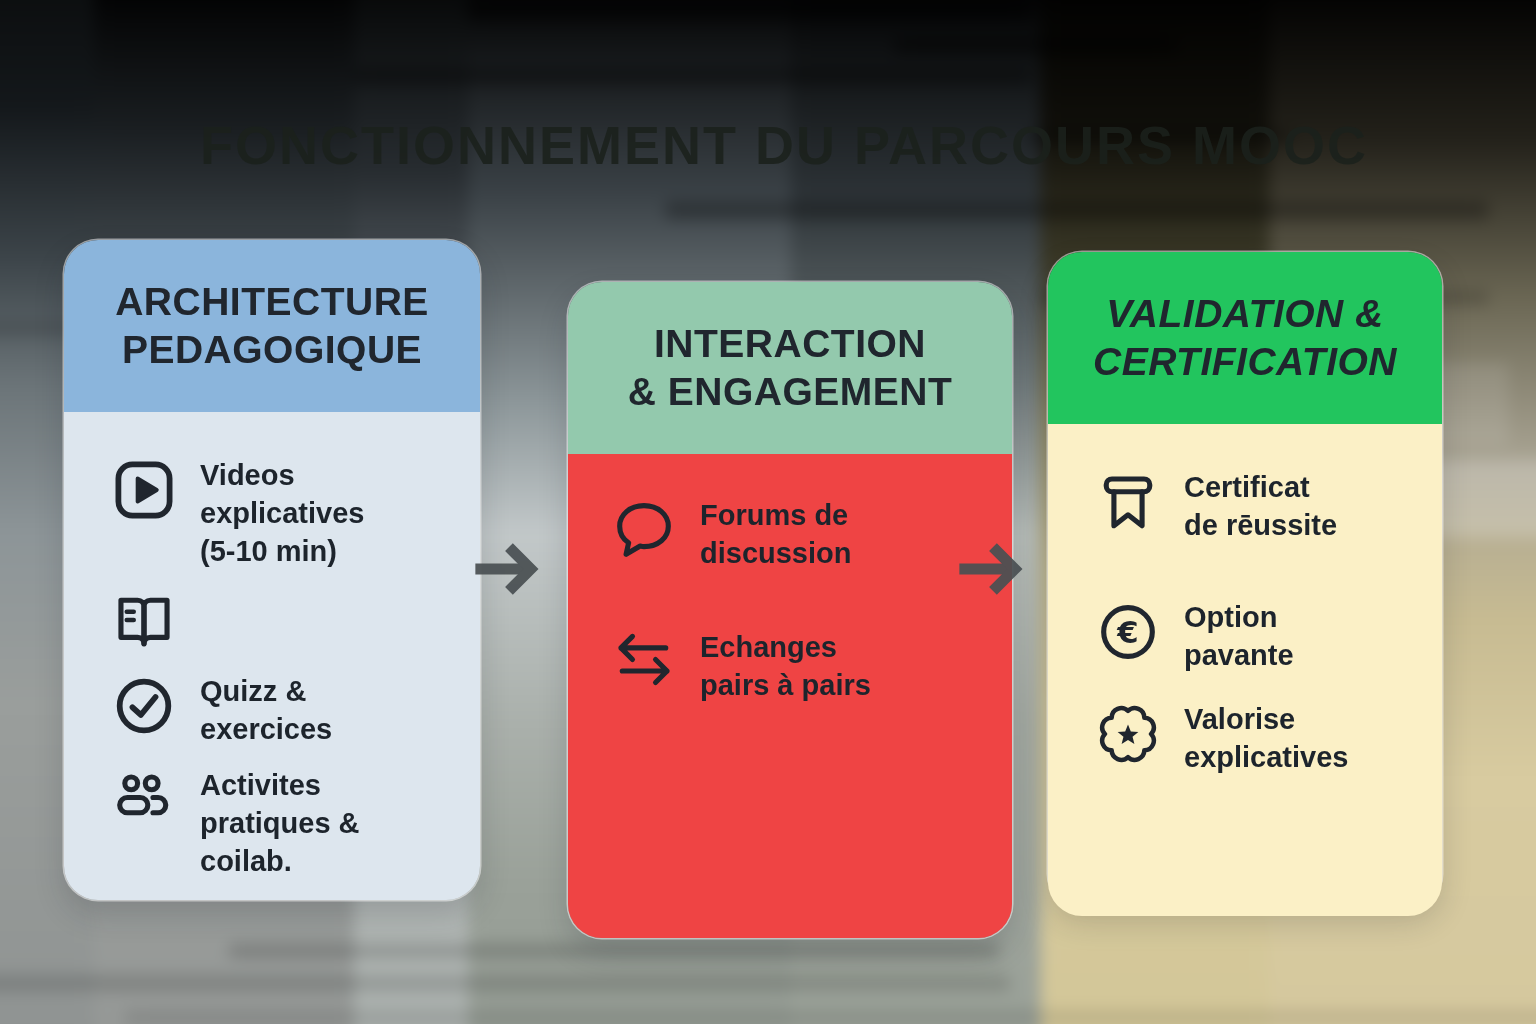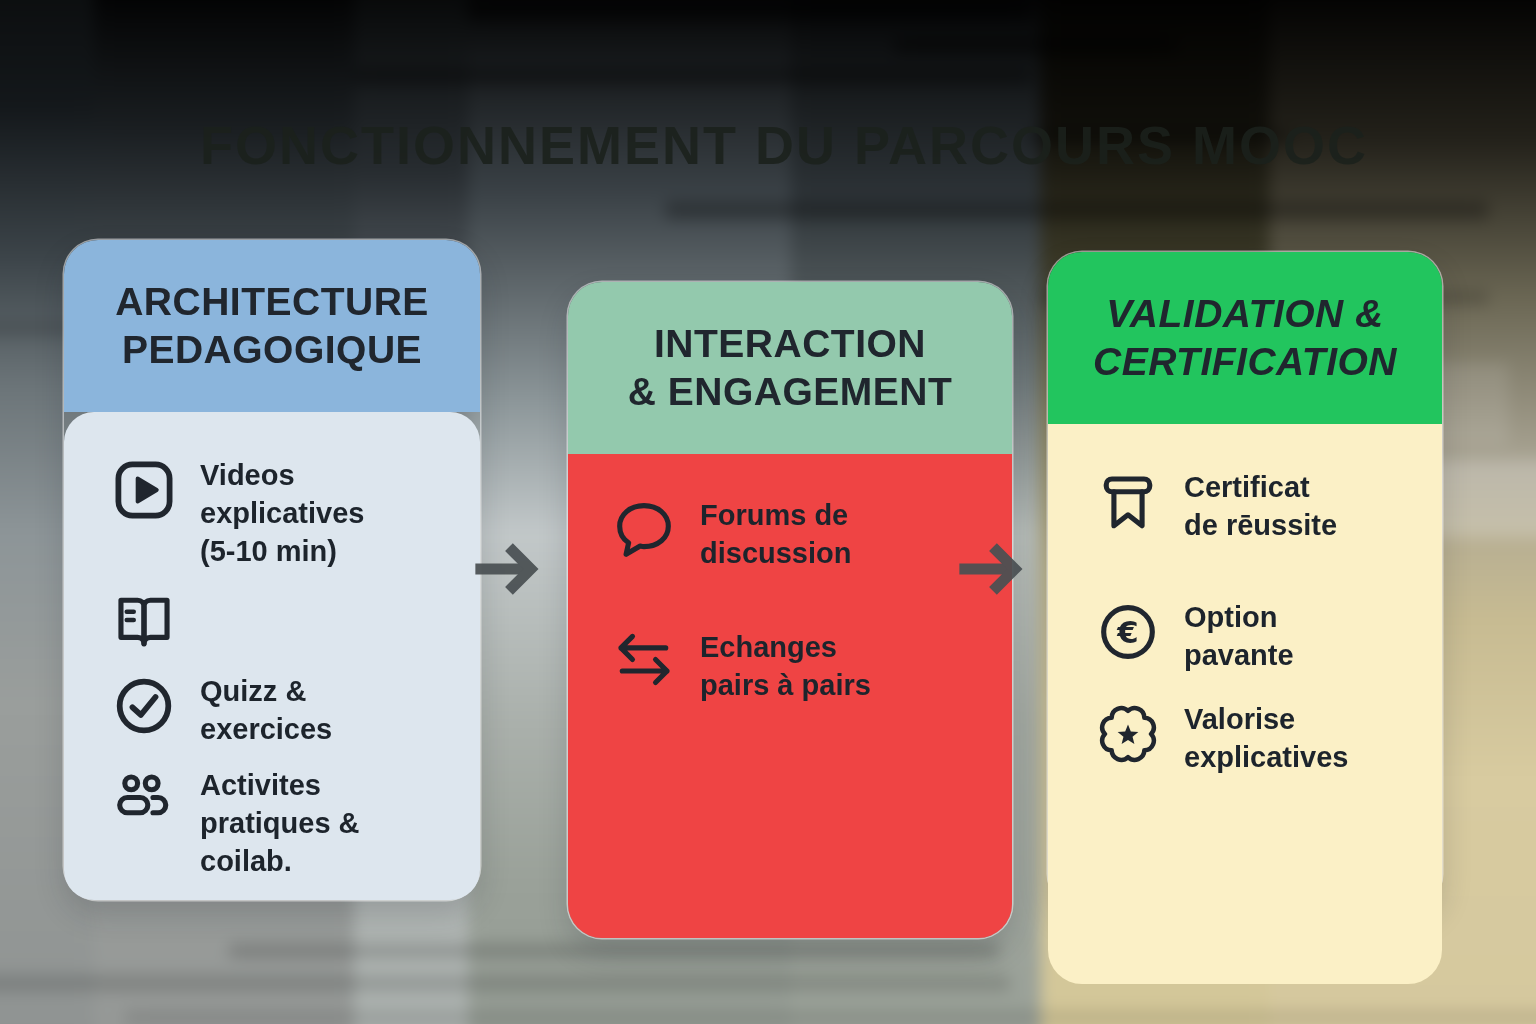--- a/index.html
+++ b/index.html
@@ -44,23 +44,23 @@
   .card-3{left:1048px;top:252px;width:394px;height:656px;}
   .card-header{height:172px;border-radius:34px 34px 0 0;display:flex;
                align-items:center;justify-content:center;text-align:center;
                font-size:39px;line-height:48px;font-weight:800;letter-spacing:.5px;
                color:#20262e;white-space:pre-line;}
   .card-1 .card-header{background:#8bb5dc;}
   .card-2 .card-header{background:#93c9ad;}
   .card-3 .card-header{background:#22c55e;font-style:italic;}
   .card-body{border-radius:0 0 34px 34px;box-sizing:border-box;
              display:flex;flex-direction:column;}
-  .card-1 .card-body{background:#dde6ee;height:488px;padding:44px 24px 24px 48px;gap:18px;border-radius:30px;}
+  .card-1 .card-body{background:#dde6ee;height:488px;padding:44px 24px 24px 48px;gap:18px;}
   .card-2 .card-body{background:#ef4444;height:484px;padding:42px 24px 24px 44px;gap:56px;}
-  .card-3 .card-body{background:#fbf0c6;height:560px;padding:44px 24px 24px 48px;gap:26px;}
+  .card-3 .card-body{background:#fbf0c6;height:492px;padding:44px 24px 24px 48px;gap:26px;}
   .card-3 .item:nth-child(2){margin-top:28px;}
 
   .item{display:flex;align-items:flex-start;gap:24px;}
   .icon{width:64px;height:64px;flex:0 0 64px;color:#20262e;margin-top:2px;}
   .icon svg{width:100%;height:100%;display:block;}
   .label{font-size:29px;line-height:38px;font-weight:700;color:#1d242c;white-space:pre-line;}
 
   
   .arrow{position:absolute;width:84px;height:62px;color:#4a5053;opacity:.93;}
   .arrow-1{left:472px;top:538px;}

